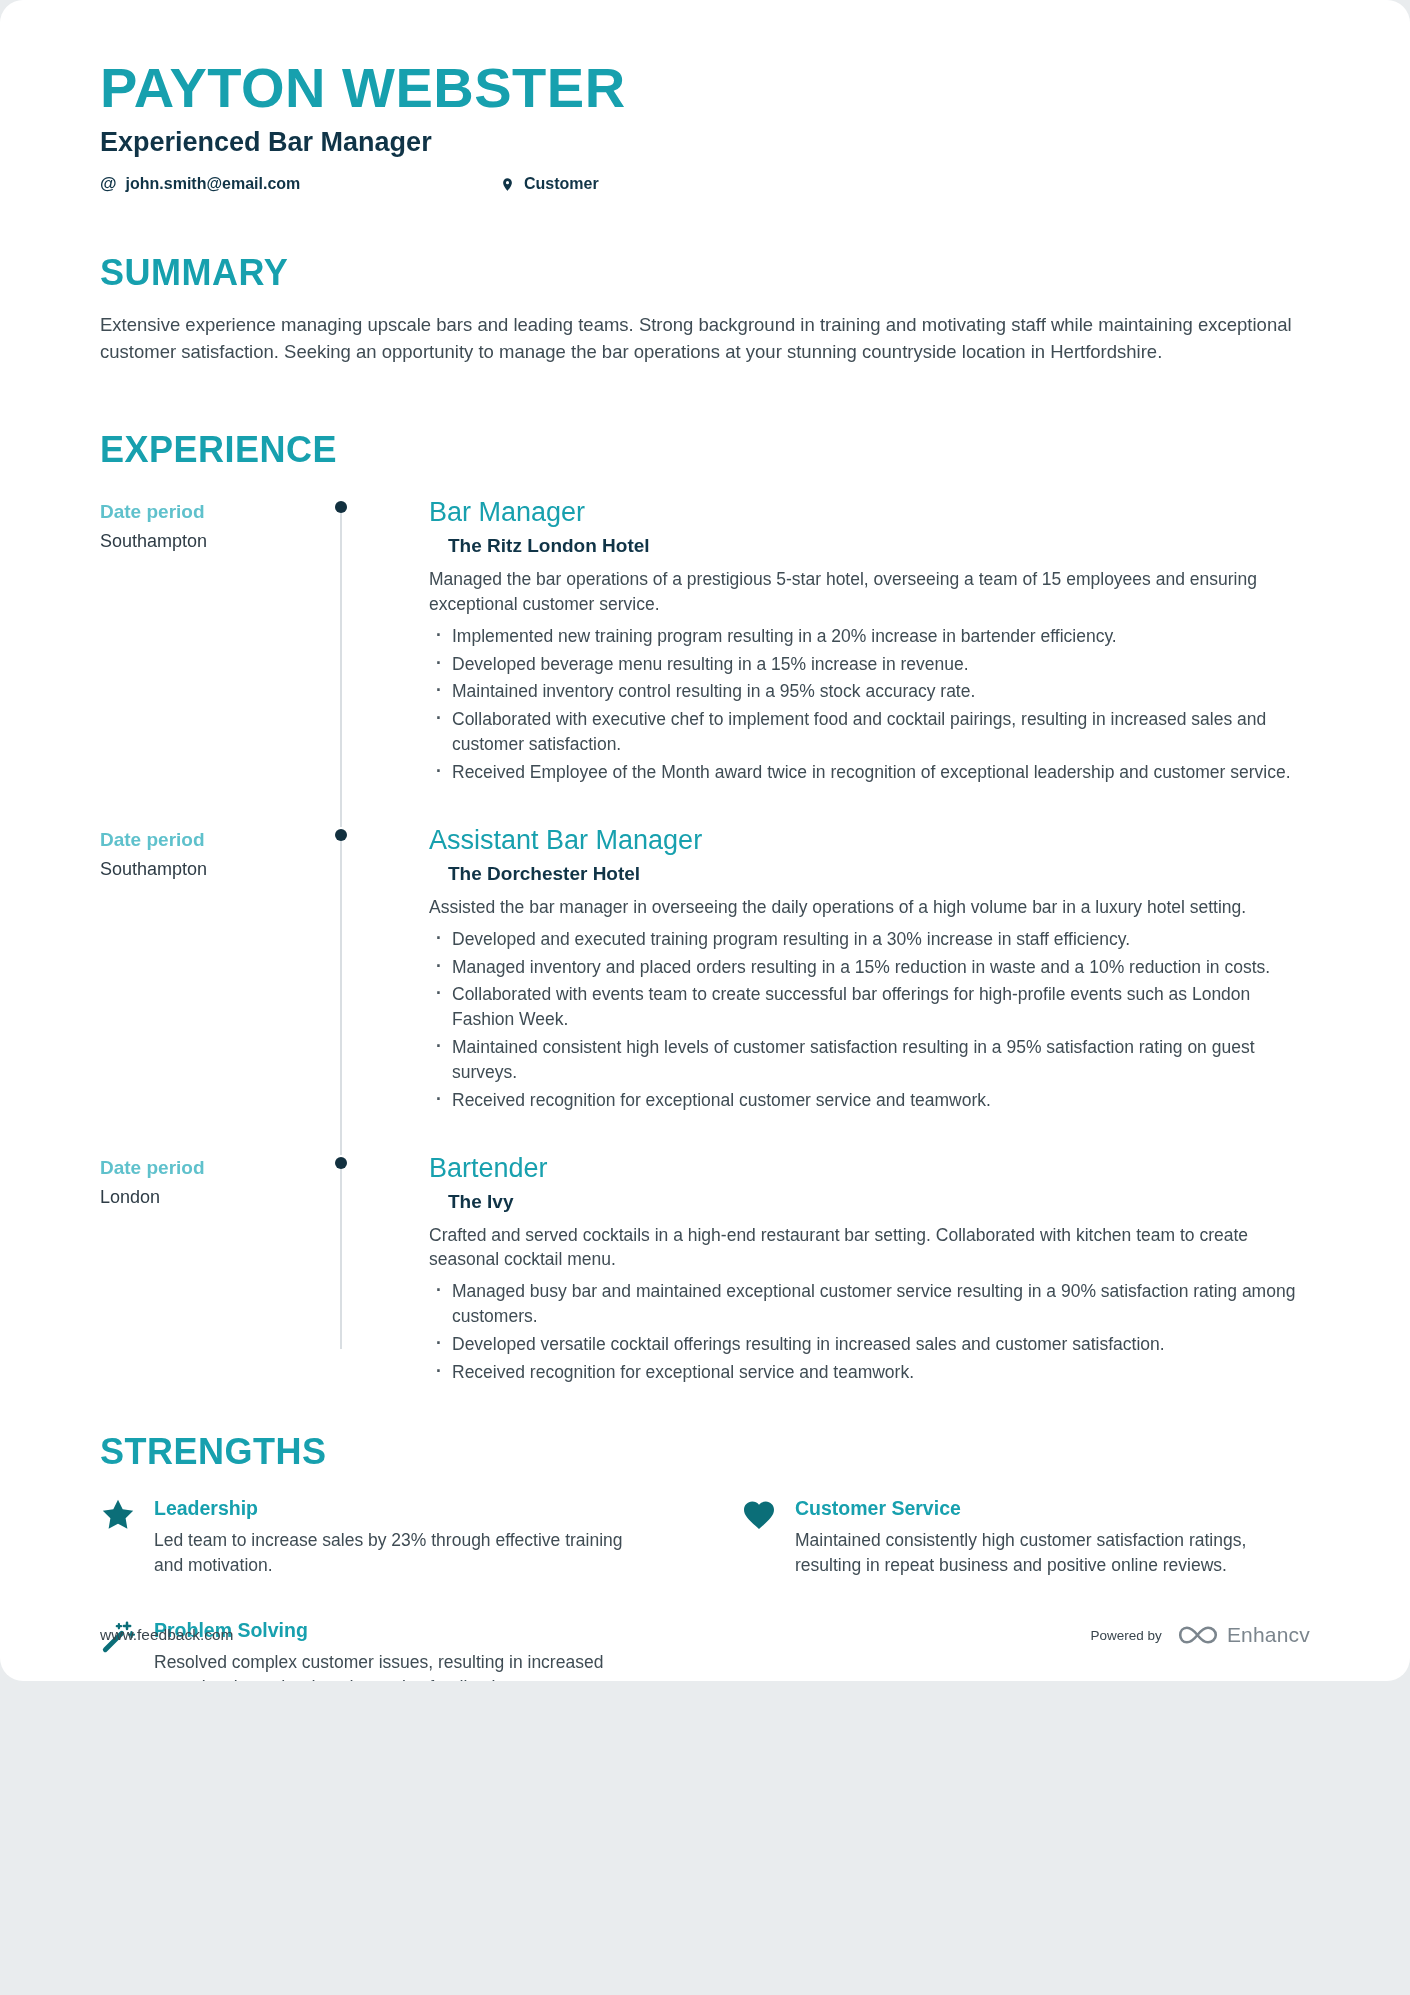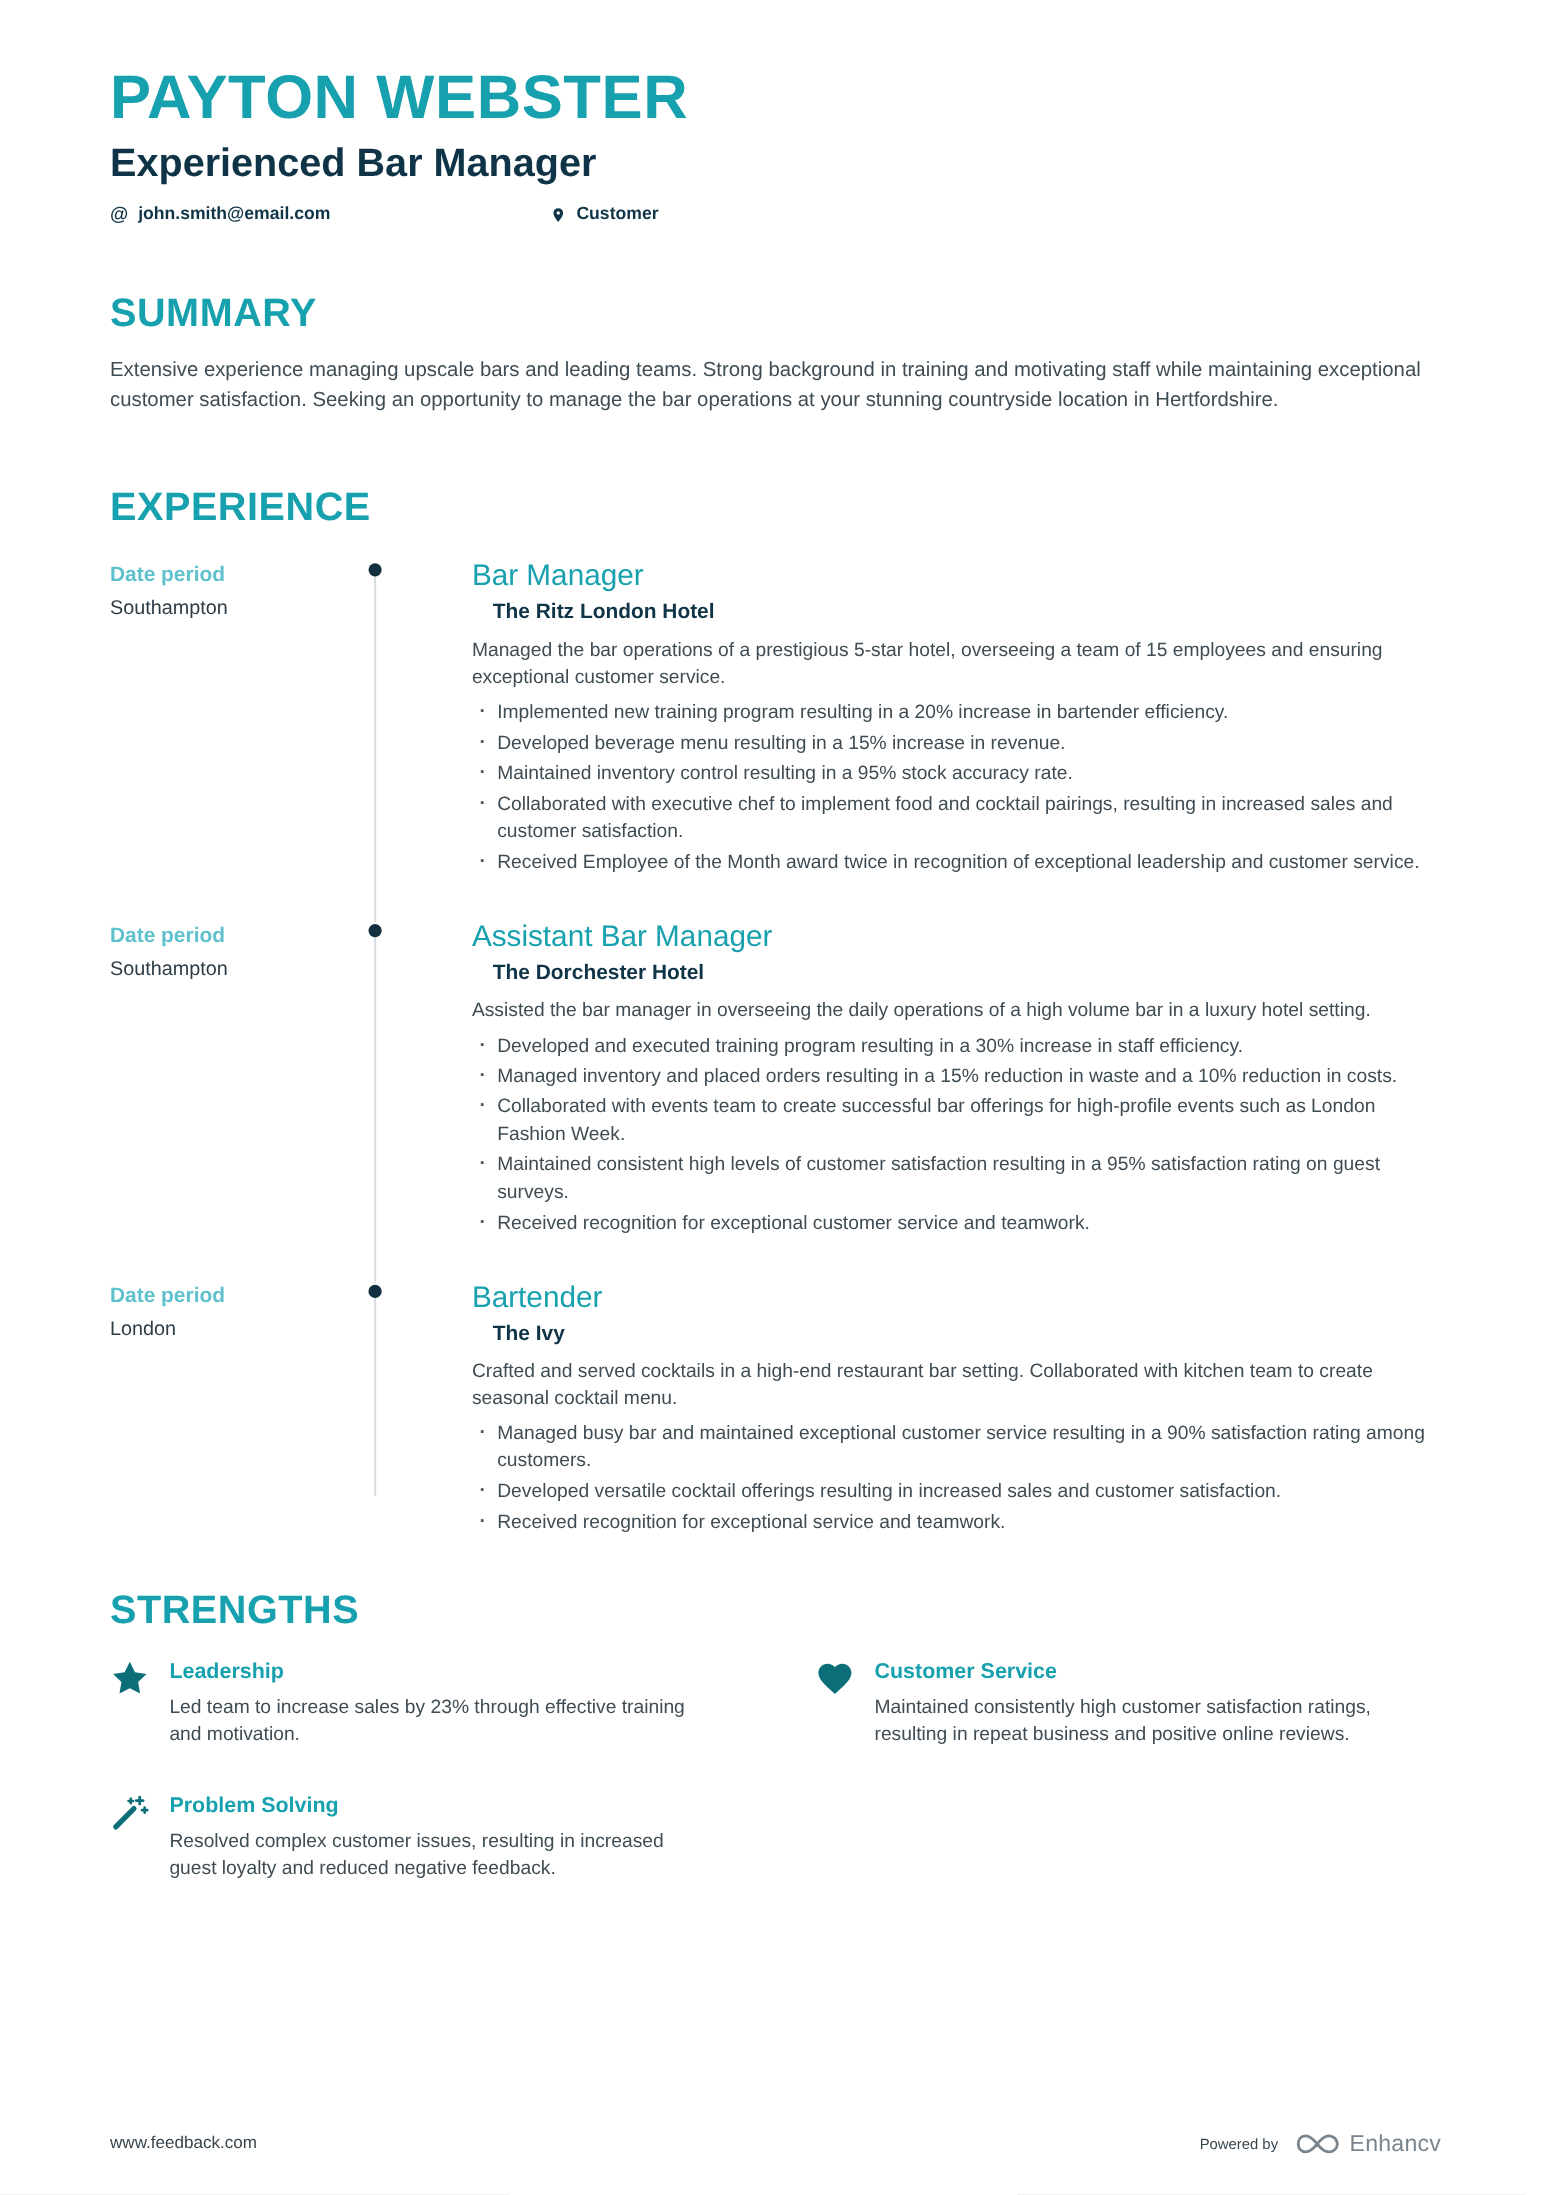--- a/index.html
+++ b/index.html
@@ -1,31 +1,32 @@
 <!DOCTYPE html>
 <html lang="en" style="--accent: #17A0AE; --accent-light: #5FC1CC; --heading: #103447; --body: #3F4C54; --icon: #0B6E78; --muted: #7B858D; --dot: #12303F; --line: #D9DEE2;"><head>
 <meta charset="utf-8">
 <style>
   * { margin:0; padding:0; box-sizing:border-box; }
   html, body { background:#e9ecee; }
   body { font-family:"Liberation Sans","DejaVu Sans",sans-serif; }
 
   .page {
     position:relative;
-    width:1410px; height:1995px;
+    width:1410px; height:1681px;
     margin:0 auto;
     background:#ffffff;
     padding:58px 100px 0 100px;
     overflow:hidden;
     color:var(--body,#3F4C54);
+    border-radius:23px;
   }
 
   
   .name { font-size:56px; font-weight:800; letter-spacing:.5px; color:var(--accent,#17A0AE); line-height:1.08; }
-  .job-headline { font-size:36px; font-weight:700; color:var(--heading,#103447); margin-top:9px; }
+  .job-headline { font-size:27px; font-weight:700; color:var(--heading,#103447); margin-top:9px; }
   .contact-row { display:flex; align-items:center; margin-top:16px; }
   .contact-item { display:flex; align-items:center; gap:9px; font-size:16px; font-weight:700; color:var(--heading,#103447); }
   .contact-item.email { width:400px; }
   .at-glyph { font-size:17px; font-weight:700; color:var(--heading,#103447); }
   .pin-svg { width:15px; height:15px; fill:var(--heading,#103447); display:block; }
 
   
   .section-heading { font-size:36px; font-weight:800; letter-spacing:.5px; color:var(--accent,#17A0AE); }
   .summary { margin-top:58px; }
   .summary-text { margin-top:18px; font-size:18.5px; line-height:1.42; max-width:1212px; }

